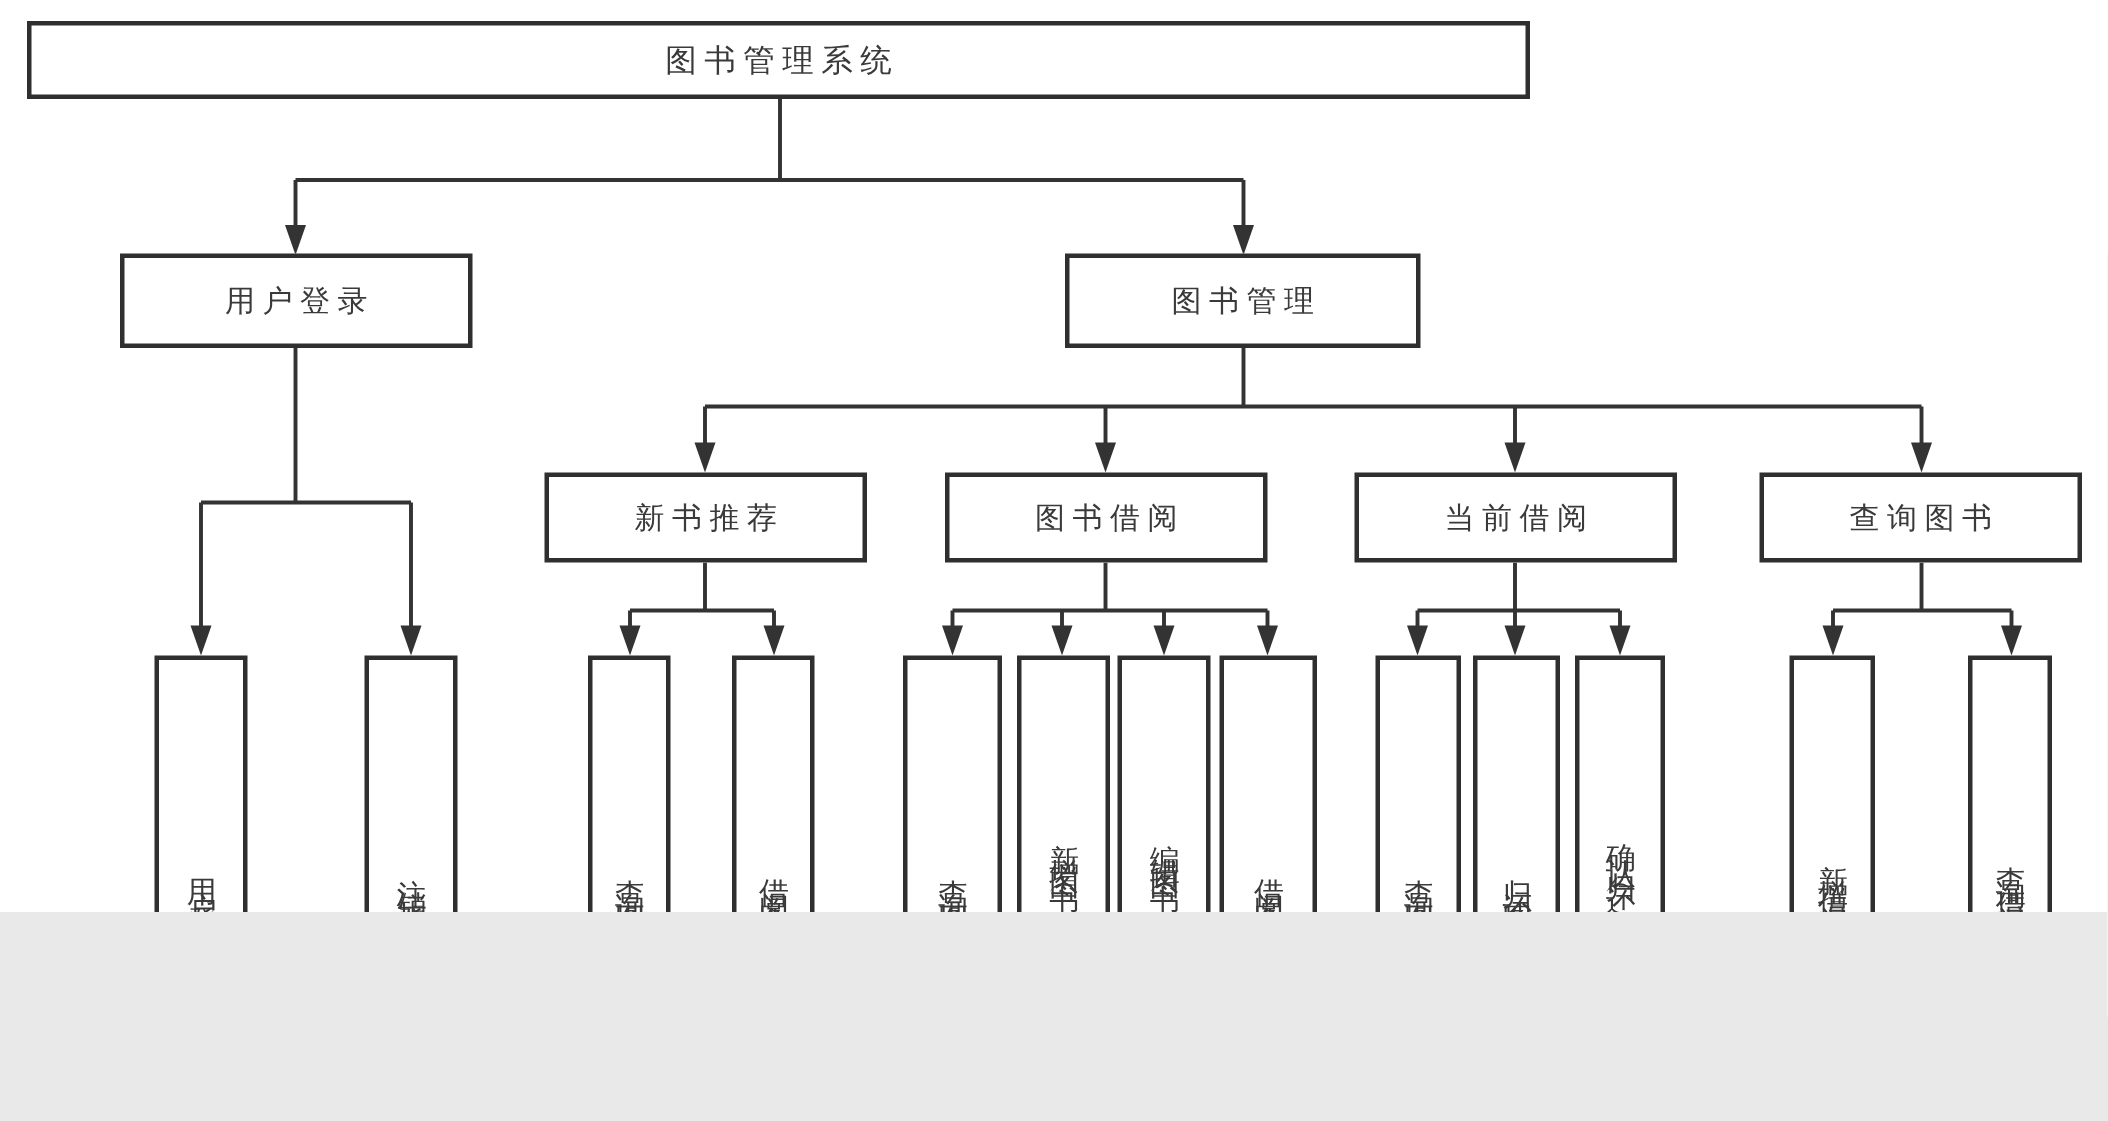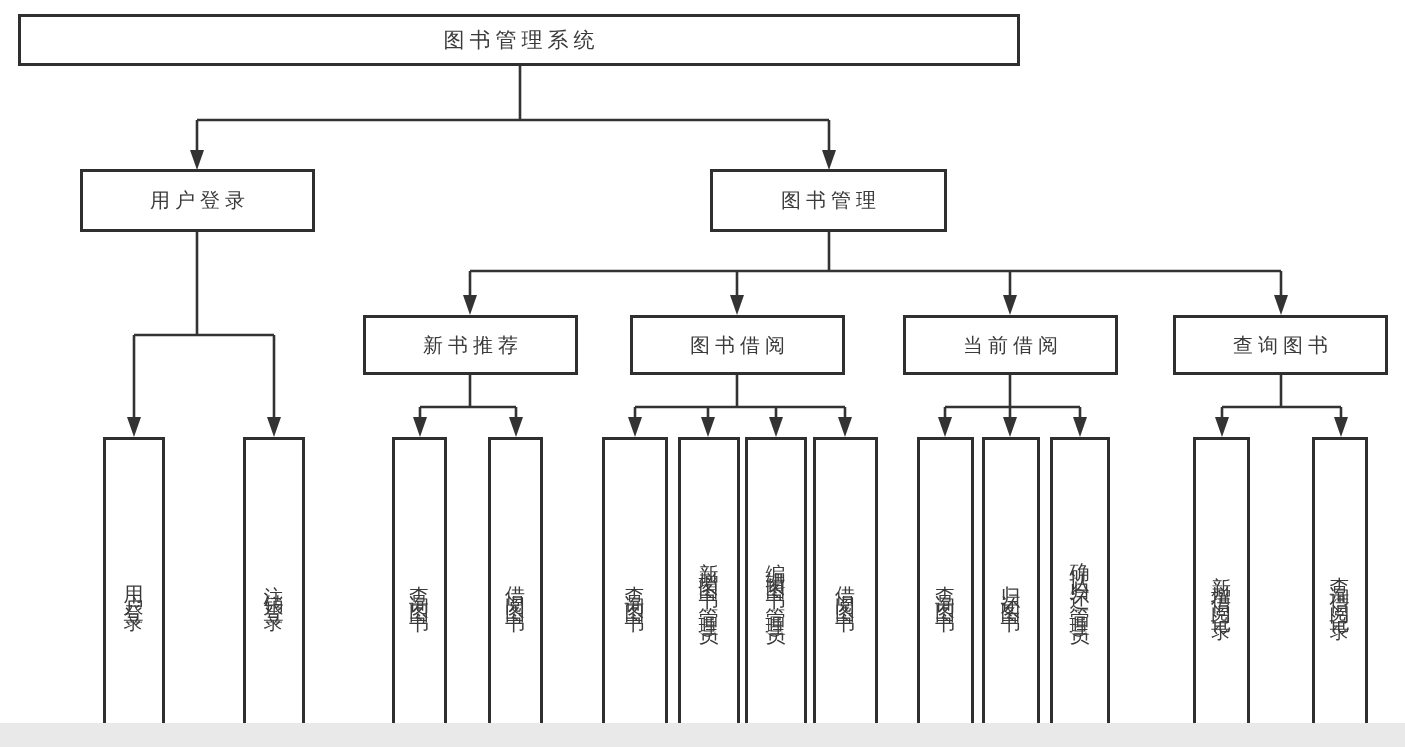--- a/index.html
+++ b/index.html
@@ -6,21 +6,21 @@
     --background: #ffffff;
     --box-border: #2f2f2f;
     --line: #333333;
     --text: #3a3a3a;
     --watermark: #c4c4cc;
   }
   html, body { margin: 0; padding: 0; background: #e9e9e9; }
   .canvas {
     position: relative;
     width: 1405px;
-    height: 723px;
+    height: 608px;
     background: var(--background);
     font-family: "Liberation Sans", sans-serif;
     overflow: hidden;
   }
   .connector-layer {
     position: absolute;
     left: 0; top: 0;
     z-index: 1;
   }
   .connector-layer path {

